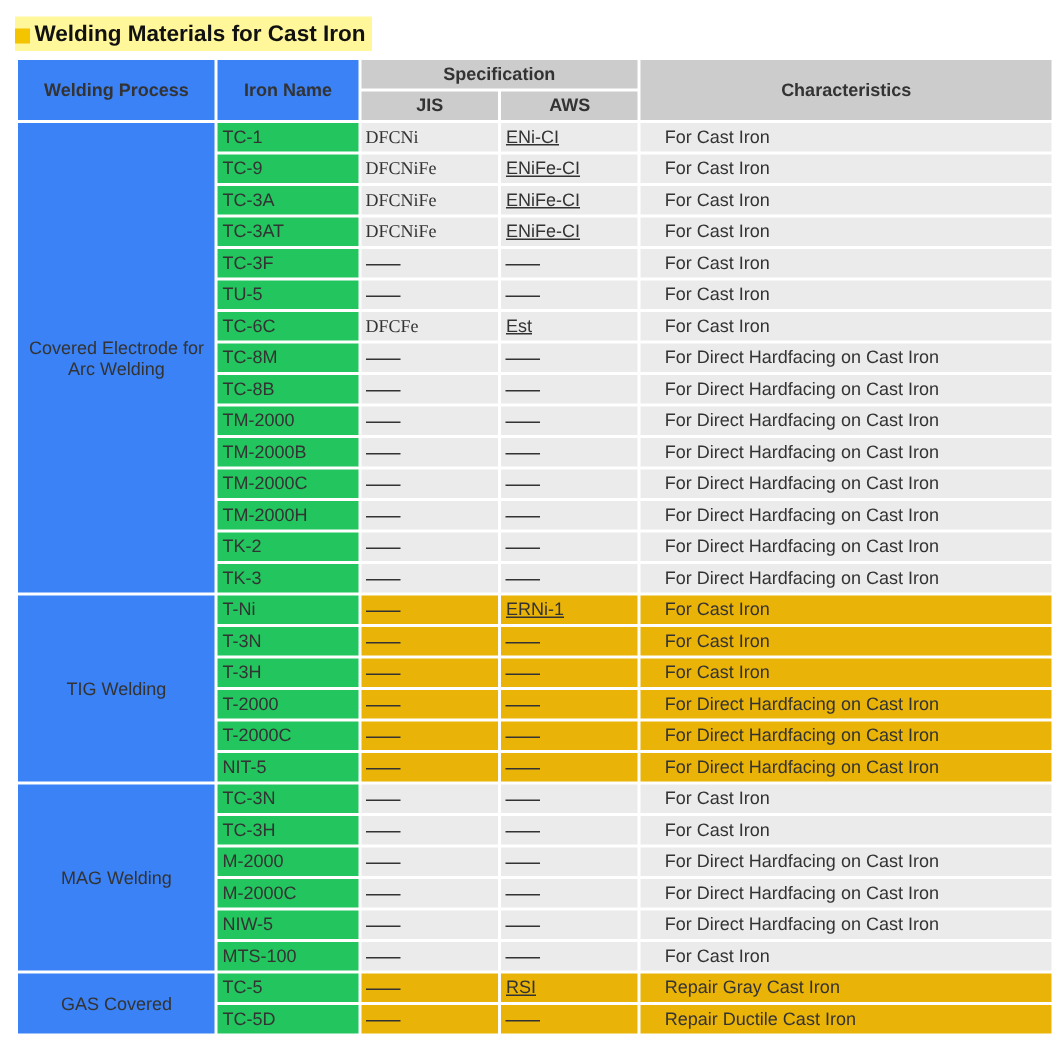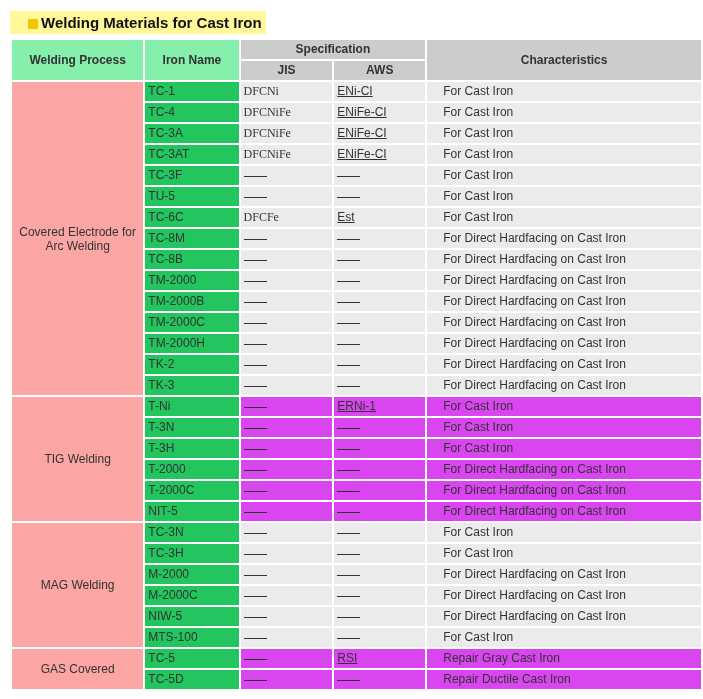--- a/index.html
+++ b/index.html
@@ -1,31 +1,31 @@
 <!DOCTYPE html>
 <html><head>
 <meta charset="utf-8">
 <style>
   html, body { margin:0; padding:0; background:#ffffff; }
   body { width:703px; height:699px; overflow:hidden; font-family:"Liberation Sans", sans-serif; color:#333333; position:relative; }
-  .title-wrap { position:absolute; left:10px; top:11px; height:23px; background:#fff799; padding:0 4px 0 18px; display:flex; align-items:center; }
+  .title-wrap { position:absolute; left:10px; top:11px; height:23px; background:#fff799; padding:0 4px 0 0; display:flex; align-items:center; }
   .title-sq { width:10px; height:10px; background:#f5c400; margin-right:3px; margin-top:2px; }
   .title { font-size:15px; font-weight:bold; color:#111111; letter-spacing:0px; }
   table { position:absolute; left:10px; top:38px; border-collapse:separate; border-spacing:2px; font-size:12px; }
   td, th { padding:0 3px; height:19px; line-height:19px; white-space:nowrap; }
   th { font-weight:bold; color:#333333; text-align:center; }
-  th.y { background:#86efac; }
+  th.y { background:#3b82f6; }
   th.g { background:#cccccc; }
-  td.proc { background:#fca5a5; text-align:center; white-space:normal; line-height:14px; width:127px; }
+  td.proc { background:#3b82f6; text-align:center; white-space:normal; line-height:14px; width:127px; }
   td.brand { background:#22c55e; width:89px; }
   td.jis { width:88px;font-family:Liberation Serif, serif; }
   td.aws { width:87px;text-decoration:underline; }
   td.ch { width:259px;padding-left:16px; }
   tr.ga td.v { background:#ebebeb; }
-  tr.gb td.v { background:#d946ef; }
+  tr.gb td.v { background:#eab308; }
   .dash { display:inline-block; width:23px; height:1px; background:#333333; vertical-align:middle; margin-top:1px; }
 </style>
 </head>
 <body>
 
 <div class="title-wrap">
   <span class="title-sq"></span>
   <span class="title">Welding Materials for Cast Iron</span>
 </div>
 
@@ -44,21 +44,21 @@
   </thead>
   <tbody id="tbody">
       <tr class="ga">
         <td class="proc" rowspan="15">Covered Electrode for Arc Welding</td>
         <td class="brand">TC-1</td>
         <td class="jis v">DFCNi</td>
         <td class="aws v">ENi-CI</td>
         <td class="ch v">For Cast Iron</td>
       </tr>
       <tr class="ga">
-        <td class="brand">TC-4</td>
+        <td class="brand">TC-9</td>
         <td class="jis v">DFCNiFe</td>
         <td class="aws v">ENiFe-CI</td>
         <td class="ch v">For Cast Iron</td>
       </tr>
       <tr class="ga">
         <td class="brand">TC-3A</td>
         <td class="jis v">DFCNiFe</td>
         <td class="aws v">ENiFe-CI</td>
         <td class="ch v">For Cast Iron</td>
       </tr>

